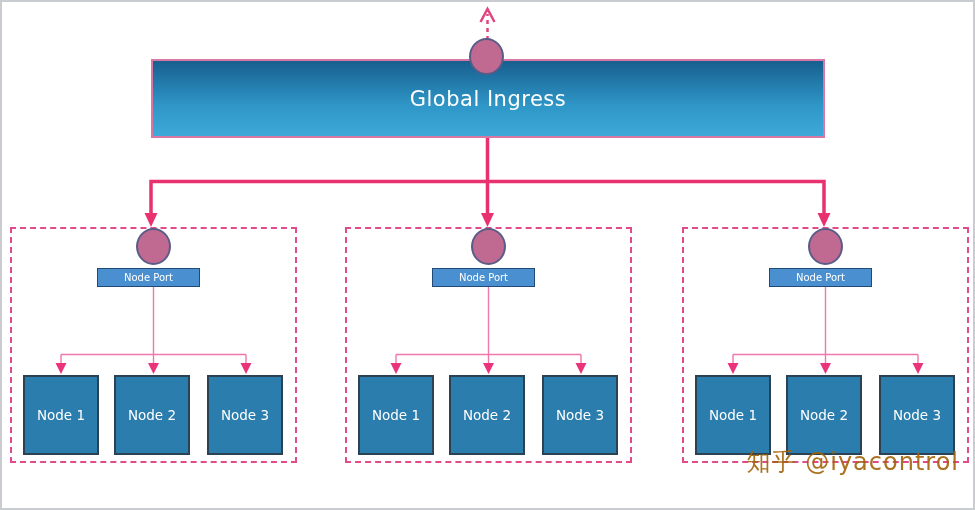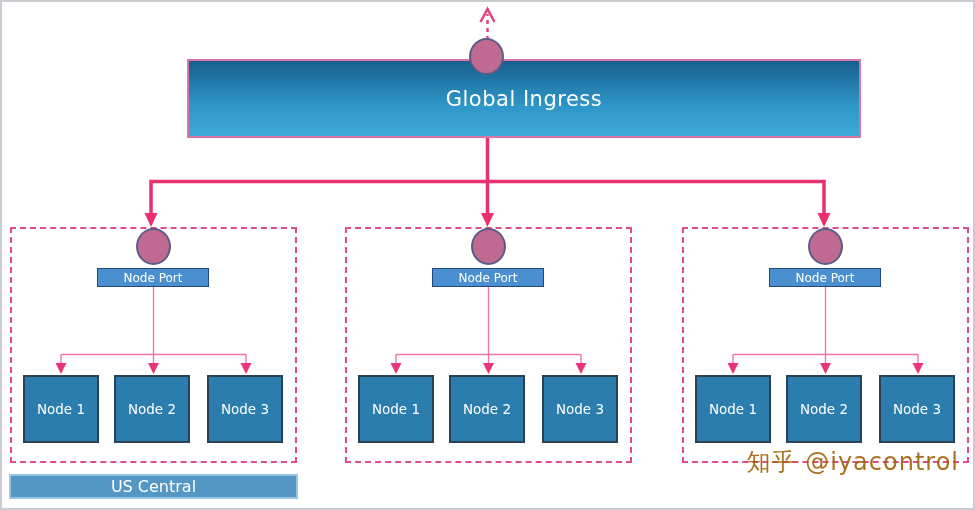--- a/index.html
+++ b/index.html
@@ -19,49 +19,48 @@
 
   
   .ingress-box{
     position:absolute;left:151px;top:59px;width:674px;height:79px;
     background:linear-gradient(180deg,#175f8e 0%,#2f97c8 60%,#3ea9d9 100%);
     border:2px solid #d877a4;
     box-sizing:border-box;
     display:flex;align-items:center;justify-content:center;
     color:#ffffff;font-size:21px;letter-spacing:0.5px;
     z-index:2;
-    margin-left:36px;
   }
   .endpoint-circle{
     position:absolute;
     width:35px;height:37px;border-radius:50%;
     background:#c06a92;border:2px solid #5a5c87;
     box-sizing:border-box;z-index:3;
   }
   .ingress-circle{left:469px;top:38px;}
 
   
   .region{position:absolute;top:227px;width:287px;height:283px;z-index:2;}
   .region-0{left:10px;}
   .region-1{left:345px;}
   .region-2{left:682px;}
   .region-boundary{
     position:absolute;left:0;top:0;width:287px;height:236px;
     border:2px dashed #e14b8c;box-sizing:border-box;
   }
   .region-circle{left:126px;top:1px;}
   .node-port{
-    position:absolute;left:87px;top:41px;width:112px;height:19px;
+    position:absolute;left:87px;top:41px;width:103px;height:19px;
     background:#4a90d0;border:1.5px solid #234a77;box-sizing:border-box;
     display:flex;align-items:center;justify-content:center;
-    color:#ffffff;font-size:12px;z-index:4;
+    color:#ffffff;font-size:10px;z-index:4;
   }
   .branch{position:absolute;left:0;top:0;width:287px;height:283px;z-index:1;pointer-events:none;}
   .node-box{
-    position:absolute;top:148px;width:76px;height:68px;
+    position:absolute;top:148px;width:76px;height:80px;
     background:#2a7dad;border:2px solid #2c4152;box-sizing:border-box;
     display:flex;align-items:center;justify-content:center;
     color:#ffffff;font-size:13.5px;z-index:3;
   }
   .node-a{left:13px;}
   .node-b{left:104px;}
   .node-c{left:197px;justify-content:center;}
   .region-bar{
     position:absolute;left:-1px;top:247px;width:289px;height:25px;
     background:#5496c4;border:2px solid #96c6e3;box-sizing:border-box;
@@ -110,23 +109,20 @@
     </div>
     <div class="node-box node-a">
       <span>Node 1</span>
     </div>
     <div class="node-box node-b">
       <span>Node 2</span>
     </div>
     <div class="node-box node-c">
       <span>Node 3</span>
     </div>
-    <div class="region-bar">
-      <span>US Central</span>
-    </div>
   </div>
 
   <div class="region region-1">
     <div class="region-boundary"></div>
     <svg class="branch" viewBox="0 0 287 283">
       <path d="M143.5,60 L143.5,127.5 M51,127.5 L236,127.5 M51,127.5 L51,137.5 M143.5,127.5 L143.5,137.5 M236,127.5 L236,137.5" stroke="#ef77ab" stroke-width="1.4" fill="none"></path>
       <polygon points="45.5,136 56.5,136 51,147" fill="#e9337a"></polygon>
       <polygon points="138,136 149,136 143.5,147" fill="#e9337a"></polygon>
       <polygon points="230.5,136 241.5,136 236,147" fill="#e9337a"></polygon>
     </svg>

